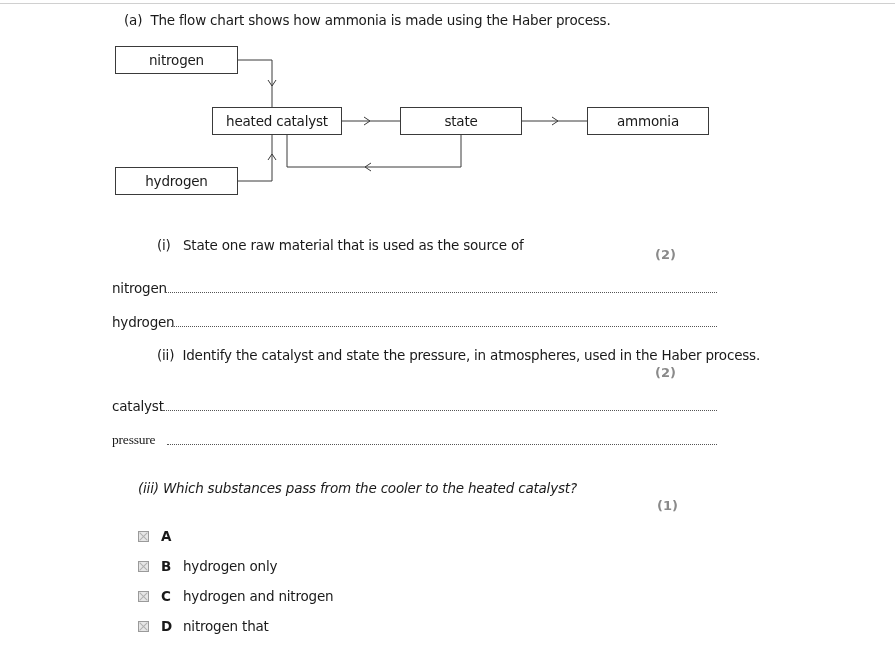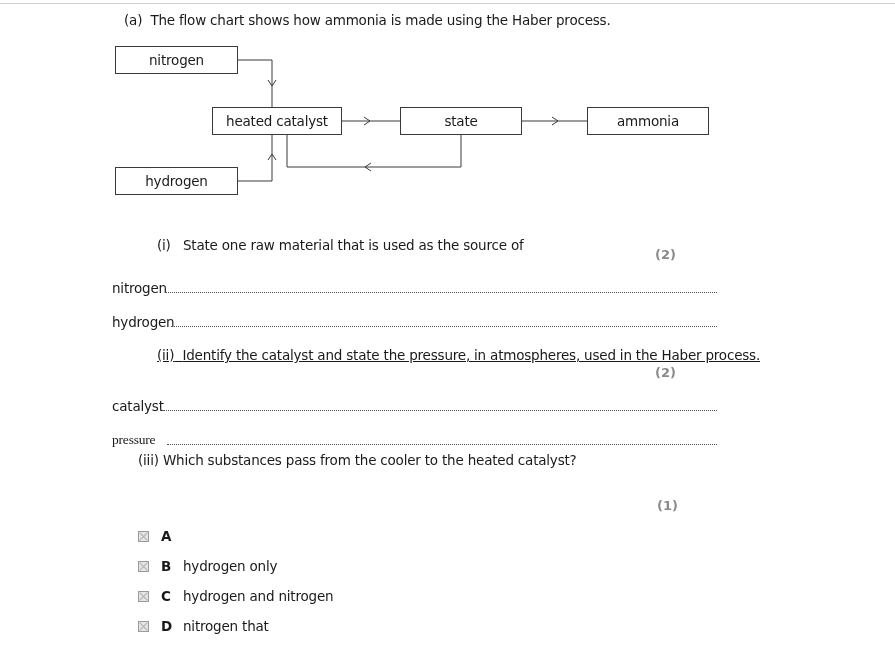--- a/index.html
+++ b/index.html
@@ -142,37 +142,37 @@
 <div class="abs txt" style="left:112px; top:280px;">nitrogen</div>
 <div class="dotline" style="left:165px; top:292px; width:552px;">
   <span class="abs txt" style="left:6px; top:-16px;"></span>
 </div>
 
 <div class="abs txt" style="left:112px; top:314px;">hydrogen</div>
 <div class="dotline" style="left:171px; top:326px; width:546px;">
   <span class="abs txt" style="left:6px; top:-16px;"></span>
 </div>
 
-<div class="abs txt" style="left:157px; top:347px;text-decoration:underline;">
+<div class="abs txt" style="left:157px; top:347px;">
   <span>(ii)</span>&nbsp;
   <span>Identify the catalyst and state the pressure, in atmospheres, used in the Haber process.</span>
 </div>
 <div class="abs marks" style="left:655px; top:365px;">(2)</div>
 
 <div class="abs txt" style="left:112px; top:398px;">catalyst</div>
 <div class="dotline" style="left:160px; top:410px; width:557px;">
   <span class="abs txt" style="left:6px; top:-16px;"></span>
 </div>
 
 <div class="abs txt" style="left:112px; top:432px;font-family:Liberation Serif, serif;">pressure</div>
 <div class="dotline" style="left:167px; top:444px; width:550px;">
   <span class="abs txt" style="left:6px; top:-16px;"></span>
 </div>
 
-<div class="abs txt" style="left:138px; top:452px;">
+<div class="abs txt" style="left:138px; top:480px;font-style:italic;">
   <span>(iii)</span>
   <span>Which substances pass from the cooler to the heated catalyst?</span>
 </div>
 <div class="abs marks" style="left:657px; top:498px;">(1)</div>
 
 <div class="option" style="top:528px;">
   <span class="chk"></span>
   <span class="opt-letter">A</span>
 </div>
 <div class="option" style="top:558px;">

